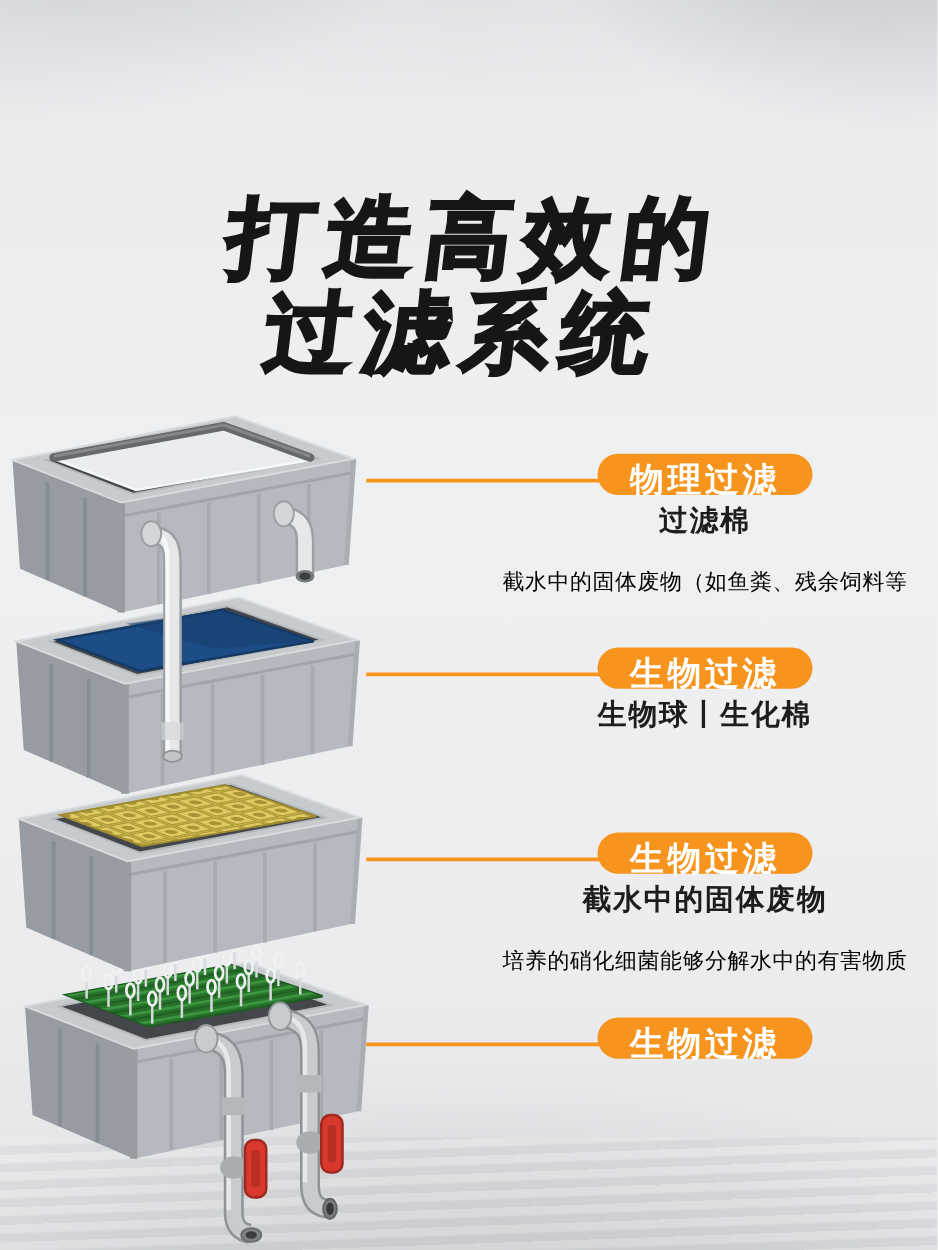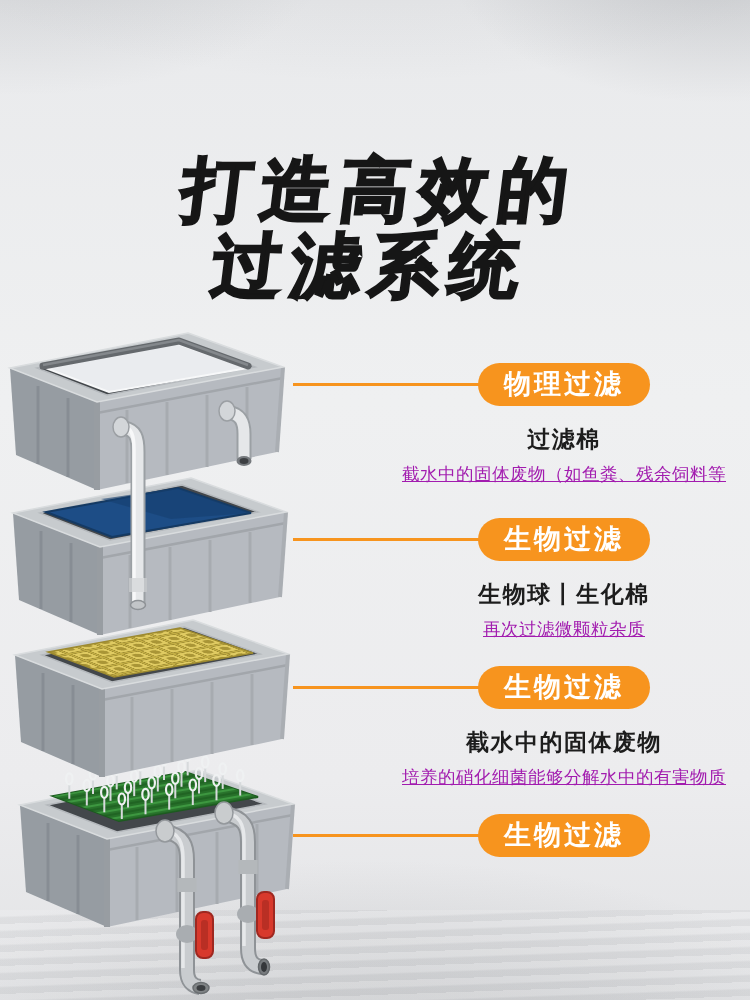--- a/index.html
+++ b/index.html
@@ -17,25 +17,25 @@
     background:repeating-linear-gradient(178deg, rgba(255,255,255,.25) 0 6px, rgba(140,143,147,.18) 8px 14px);}
   
   .title{position:absolute;top:152px;left:0;width:100%;text-align:center;
     color:var(--c-title_black,#161616);font-weight:900;transform:skewX(-7deg);}
   .title .t-line{font-size:70px;line-height:76px;letter-spacing:9px;
     -webkit-text-stroke:2.4px currentColor;}
   
   .connector{position:absolute;height:3px;width:200px;left:293px;
     background:var(--c-accent,#F7941E);}
   .callout{position:absolute;left:378px;width:372px;text-align:center;}
-  .badge{display:inline-block;height:43px;line-height:43px;padding:0 26px;border-radius:22px;
+  .badge{display:inline-block;height:33px;line-height:43px;padding:0 26px;border-radius:22px;
     background:var(--c-accent,#F7941E);color:var(--c-badge_text,#fff);
     font-size:27px;font-weight:700;letter-spacing:3px;}
-  .subtitle{margin-top:18px;font-size:23px;font-weight:700;color:#1d1d1d;letter-spacing:1.5px;white-space:nowrap;}
-  .desc{margin-top:7px;font-size:17.5px;color:#a21caf;letter-spacing:.5px;white-space:nowrap;text-decoration:underline;}
+  .subtitle{margin-top:3px;font-size:23px;font-weight:700;color:#1d1d1d;letter-spacing:1.5px;white-space:nowrap;}
+  .desc{margin-top:21px;font-size:17.5px;color:#000000;letter-spacing:.5px;white-space:nowrap;}
   svg{position:absolute;}
 </style>
 </head>
 <body>
 
 <div id="stage">
   <div class="bg-texture"></div>
   <div class="bg-streaks"></div>
 
   <div class="title">
@@ -177,21 +177,20 @@
   <div class="connector" style="top:834px;"></div>
 
   <div class="callout" style="top:363px;">
     <span class="badge">物理过滤</span>
     <div class="subtitle">过滤棉</div>
     <div class="desc">截水中的固体废物（如鱼粪、残余饲料等</div>
   </div>
   <div class="callout" style="top:518px;">
     <span class="badge">生物过滤</span>
     <div class="subtitle">生物球丨生化棉</div>
-    <div class="desc">再次过滤微颗粒杂质</div>
   </div>
   <div class="callout" style="top:666px;">
     <span class="badge">生物过滤</span>
     <div class="subtitle">截水中的固体废物</div>
     <div class="desc">培养的硝化细菌能够分解水中的有害物质</div>
   </div>
   <div class="callout" style="top:814px;">
     <span class="badge">生物过滤</span>
   </div>
 </div>

